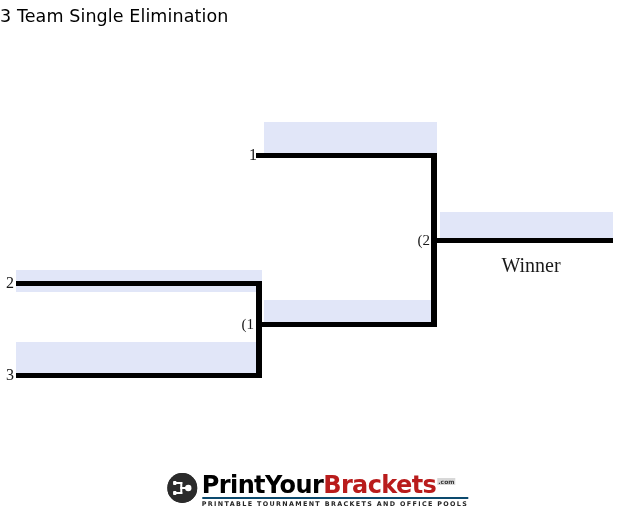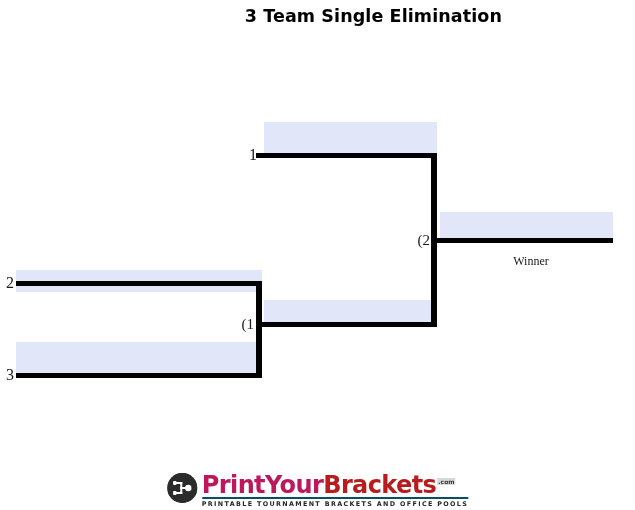--- a/index.html
+++ b/index.html
@@ -16,24 +16,24 @@
     font-family: "Liberation Sans", sans-serif;
     -webkit-font-smoothing: antialiased;
   }
 
   
   .bracket-title {
     position: absolute;
     left: 0;
     top: 6px;
     width: 502px;
-    text-align: right;
+    text-align: left;
     font-family: "DejaVu Sans", sans-serif;
     font-size: 17.5px;
-    font-weight: bold;
+    font-weight: normal;
     color: #000000;
     letter-spacing: 0.1px;
   }
 
   
   .bracket-canvas {
     position: absolute;
     left: 0;
     top: 0;
     width: 635px;
@@ -77,21 +77,21 @@
     font-size: 15px;
     color: #1a1a1a;
     line-height: 1;
     text-align: right;
   }
 
   
   .winner-label {
     position: absolute;
     font-family: "Liberation Serif", serif;
-    font-size: 12px;
+    font-size: 20px;
     color: #1a1a1a;
     line-height: 1;
     text-align: center;
   }
 
   
   .logo {
     position: absolute;
     left: 0;
     top: 472px;
@@ -121,21 +121,21 @@
     position: relative;
   }
   .logo-words {
     font-family: "DejaVu Sans", sans-serif;
     font-size: 24px;
     font-weight: bold;
     line-height: 26px;
     letter-spacing: -0.6px;
     white-space: nowrap;
   }
-  .logo-print { color: #be185d; }
+  .logo-print { color: #000000; }
   .logo-brackets { color: #b91c1c; }
   .logo-dotcom {
     display: inline-block;
     font-family: "DejaVu Sans", sans-serif;
     font-size: 6px;
     font-weight: bold;
     color: #3a3a3a;
     background: #d8d8d8;
     line-height: 7px;
     padding: 0 1px;

